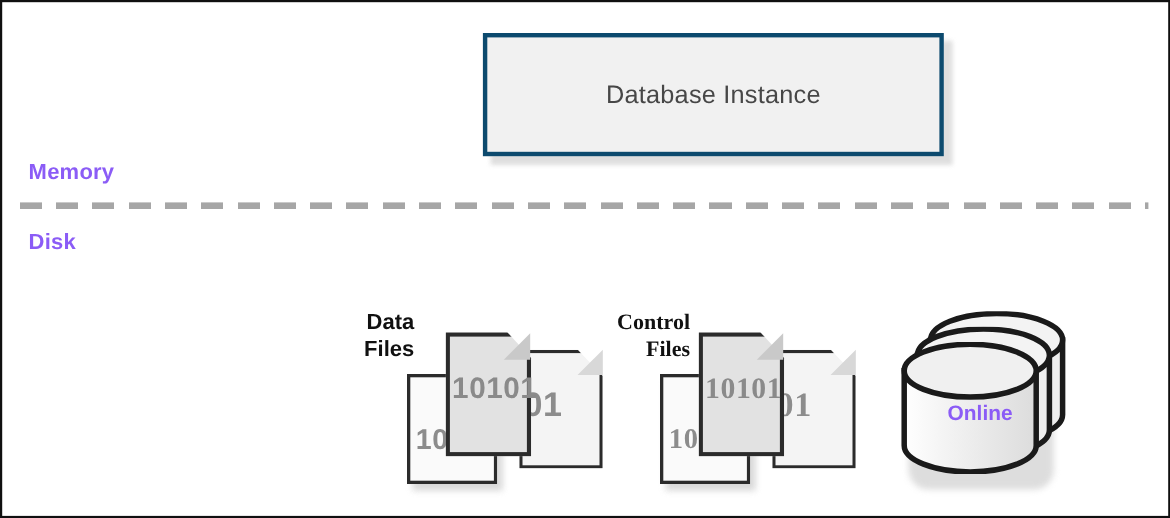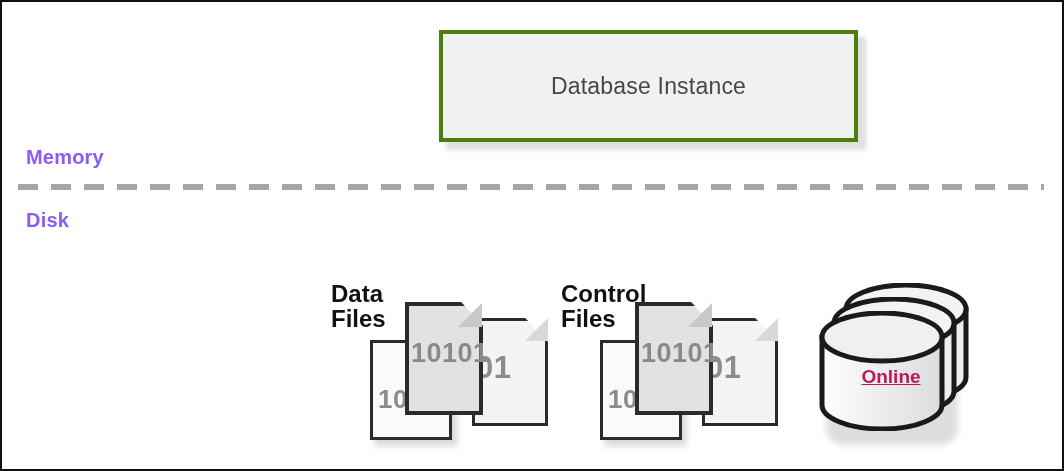--- a/index.html
+++ b/index.html
@@ -38,21 +38,21 @@
     filter: blur(2px);
     opacity: 0.85;
   }
   .instance-box {
     position: absolute;
     left: 439px;
     top: 30px;
     width: 419px;
     height: 112px;
     background: #f1f1f1;
-    border: 4px solid #4d7c0f;
+    border: 4px solid #0c4a6e;
     box-sizing: border-box;
     display: flex;
     align-items: center;
     justify-content: center;
   }
   .instance-label {
     font-size: 23px;
     font-weight: 400;
     color: #474747;
     letter-spacing: 0.2px;
@@ -85,31 +85,32 @@
     );
   }
 
   
   .file-group {
     position: absolute;
     width: 230px;
     height: 175px;
   }
   .group-datafiles    { left: 325px; top: 278px; }
-  .group-controlfiles { left: 555px; top: 278px; }
+  .group-controlfiles { left: 555px; top: 278px; font-family: Liberation Serif, serif; }
 
   .group-label {
     position: absolute;
     left: 6px;
     top: 3px;
-    font-size: 24px;
+    font-size: 20px;
     font-weight: bold;
     color: #111111;
     line-height: 25px;
     white-space: nowrap;
+    text-align: right;
   }
 
   .doc {
     position: absolute;
     box-sizing: border-box;
   }
   .doc-body {
     position: absolute;
     inset: 0;
     border: 3px solid #2b2b2b;
@@ -218,25 +219,24 @@
   .cyl svg { display: block; }
 
   .redo-label {
     position: absolute;
     left: 14px;
     top: 82px;
     width: 130px;
     text-align: center;
     font-size: 19px;
     font-weight: bold;
-    color: #be185d;
+    color: #8b5cf6;
     line-height: 23px;
     z-index: 5;
     white-space: nowrap;
-    text-decoration: underline;
   }
 </style>
 </head>
 <body>
 
 <div id="canvas">
 
   <div class="frame-edge frame-top"></div>
   <div class="frame-edge frame-left"></div>
   <div class="frame-edge frame-right"></div>

